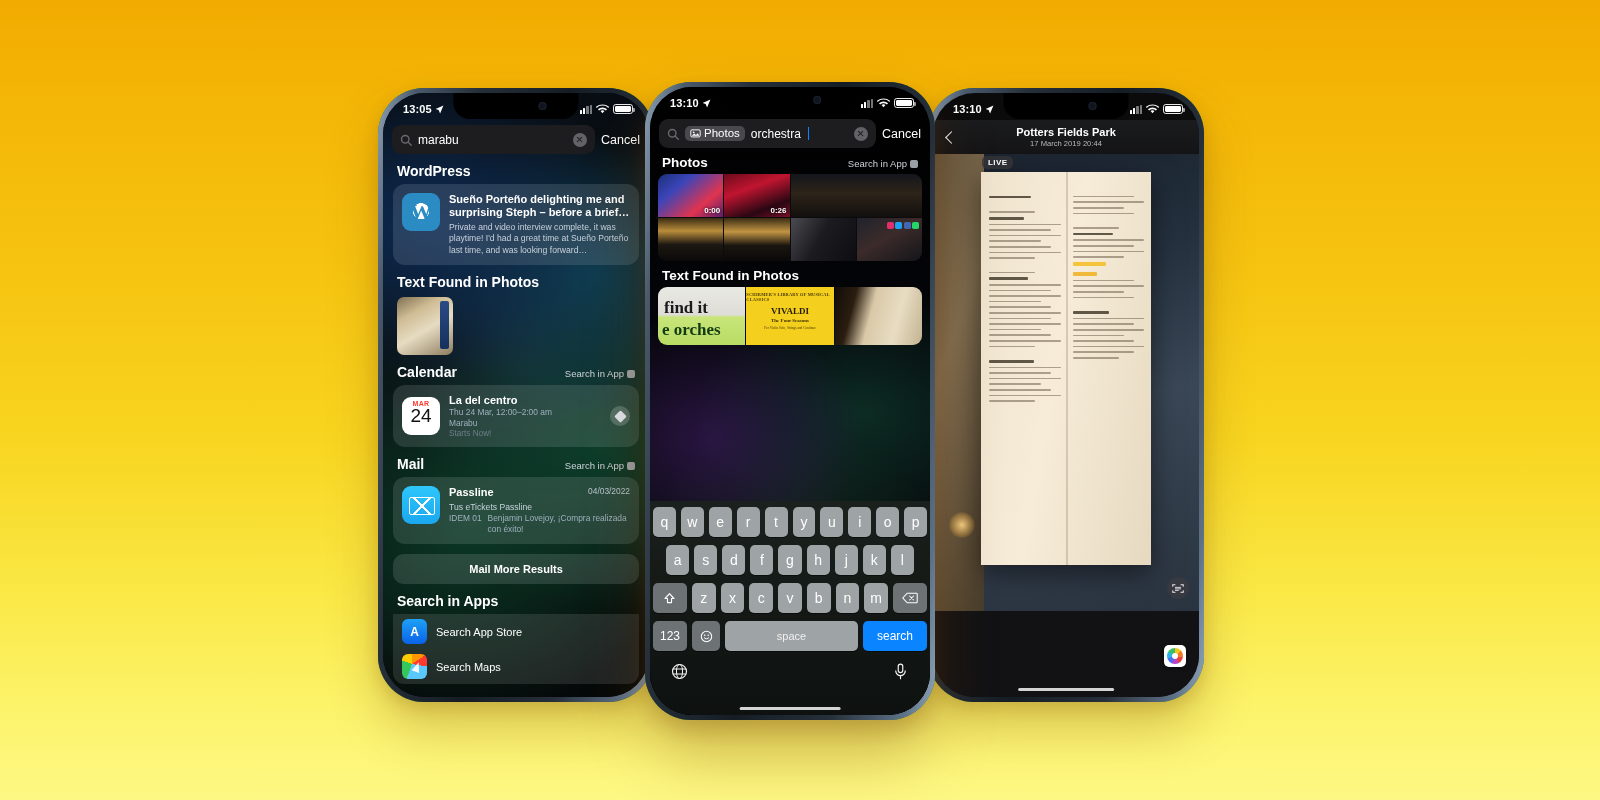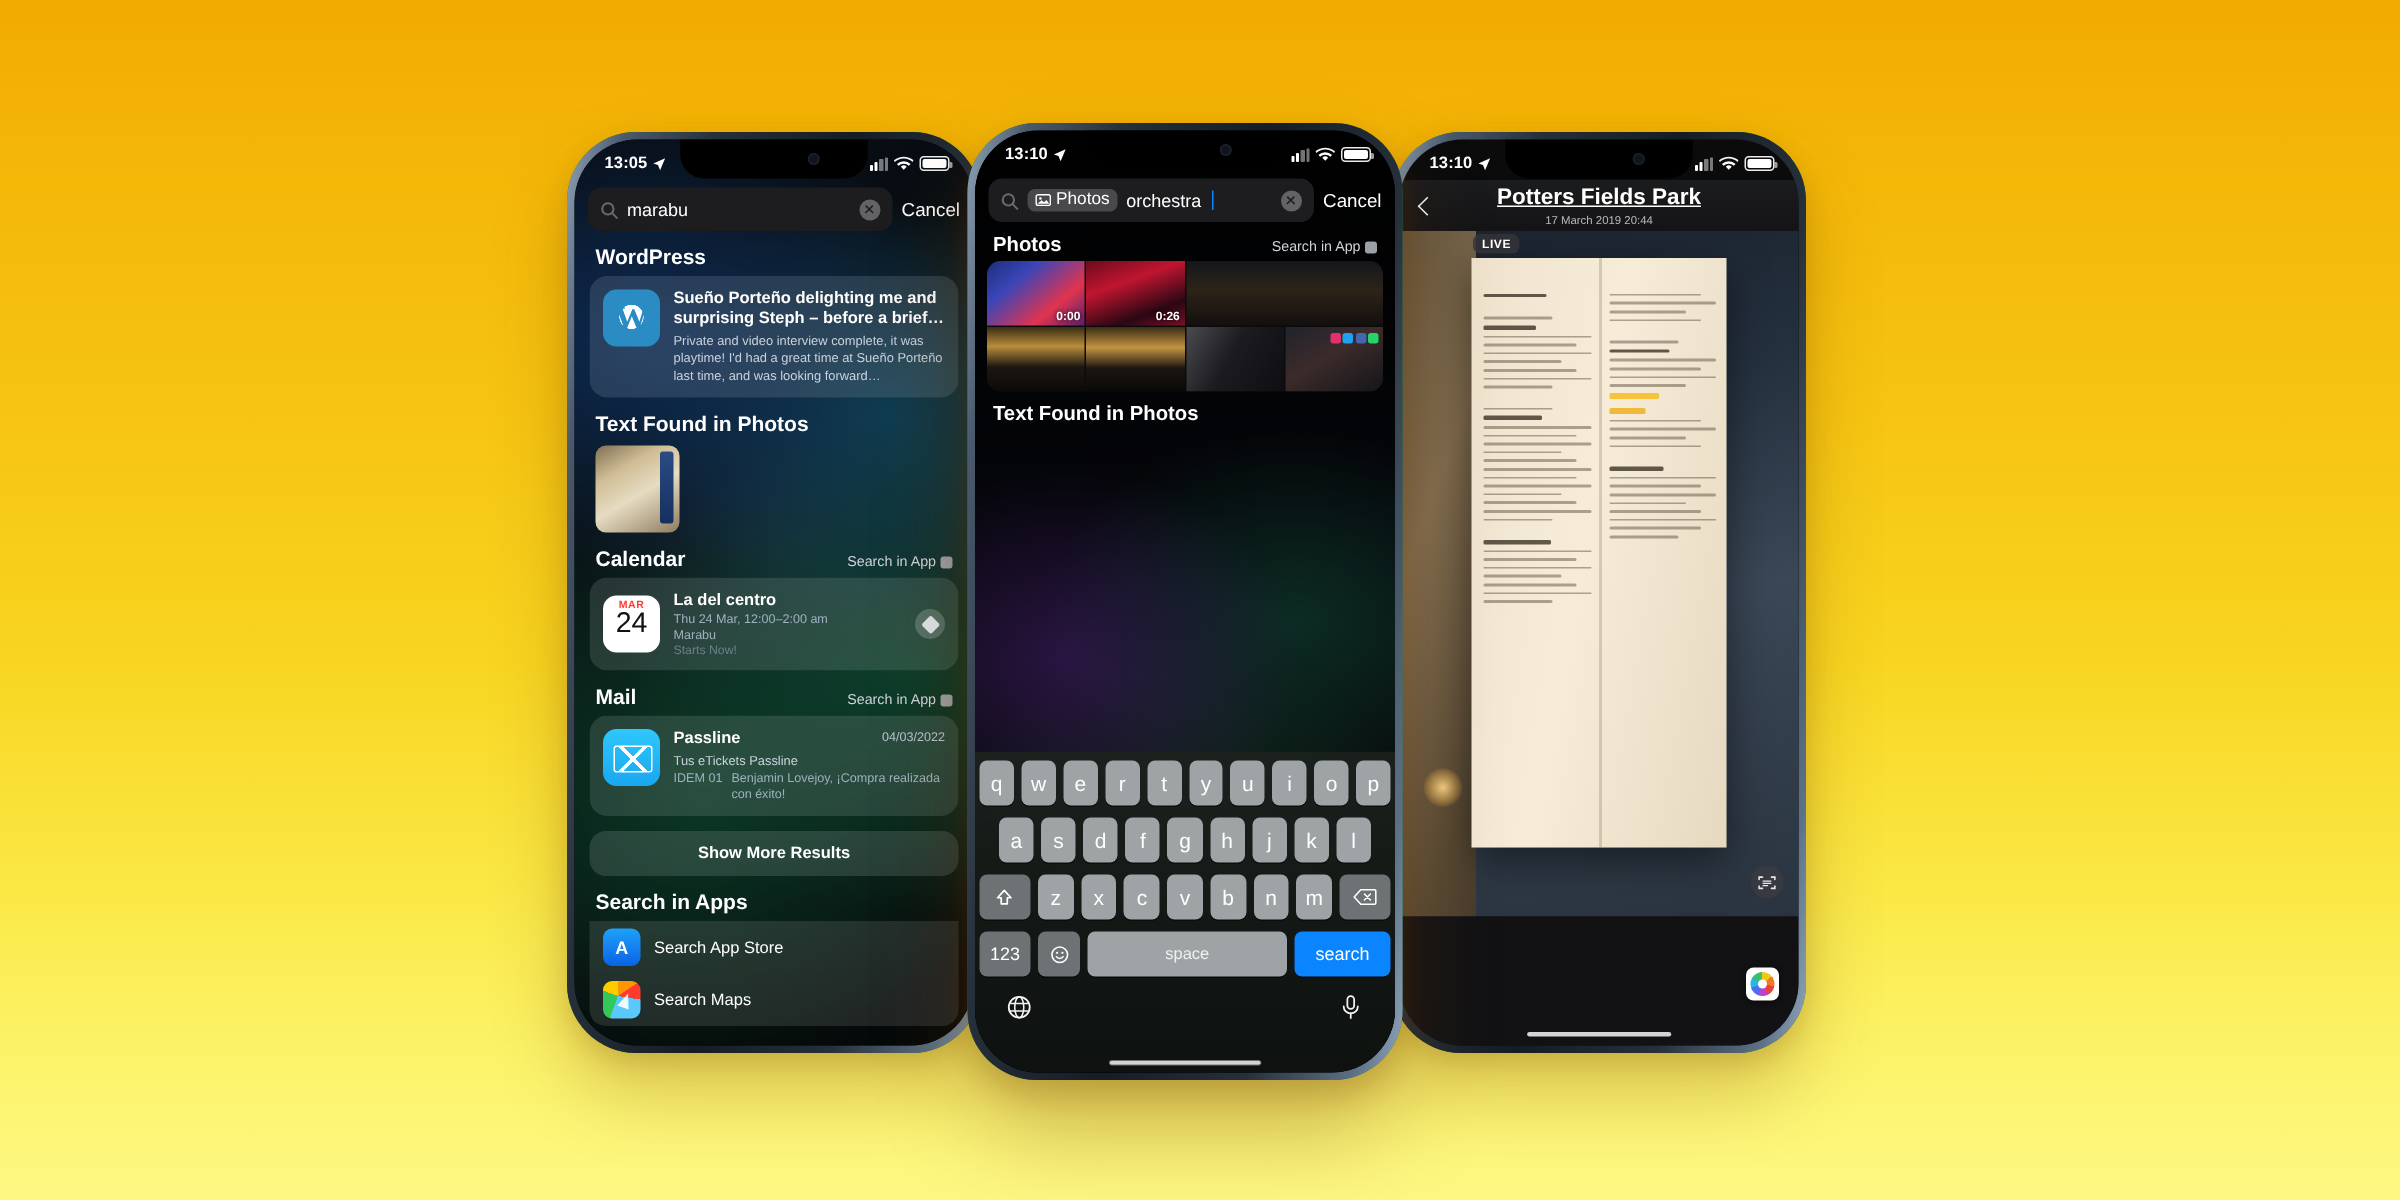--- a/index.html
+++ b/index.html
@@ -211,21 +211,21 @@
   .globe, .mic { width:17px; height:17px; opacity:.95; }
 
   
   #screen-right { background:#0b0b0c; }
   .r-topbar { position:absolute; top:27px; left:0; right:0; height:34px;
               display:flex; align-items:center; padding:0 12px; z-index:20;
               background:linear-gradient(180deg,#1b1c1e,#141416); }
   .backchev { width:9px; height:9px; border-left:1.8px solid #fff; border-bottom:1.8px solid #fff;
               transform:rotate(45deg); margin-left:2px; }
   .r-titles { flex:1; text-align:center; margin-left:-11px; }
-  .r-t1 { color:#fff; font-size:15px; font-weight:600; line-height:1.15;text-decoration:underline; }
+  .r-t1 { color:#fff; font-size:11px; font-weight:600; line-height:1.15; }
   .r-t2 { color:#b9b9bd; font-size:7.6px; margin-top:1px; }
   .livebadge { position:absolute; left:10px; top:63px; z-index:22;
                background:rgba(52,52,56,.82); color:#fff; font-size:8px; font-weight:700;
                letter-spacing:.4px; padding:2px 6px; border-radius:5px;margin-left:39px; }
   .photoview { position:absolute; top:61px; left:0; right:0; bottom:86px; overflow:hidden;
                background:linear-gradient(170deg,#1b2430 0%,#25313f 26%,#3a4756 55%,#2a3440 100%); }
   .doc { position:absolute; left:18%; top:4%; width:64%; height:86%;
          background:linear-gradient(100deg,#efe3cd 0%,#f6ecd8 45%,#e6d9c0 100%);
          box-shadow:0 8px 26px rgba(0,0,0,.5); }
   .doc::before { content:""; position:absolute; left:50%; top:0; bottom:0; width:2px;
@@ -365,21 +365,21 @@
             <span class="date-right">04/03/2022</span>
           </div>
           <div class="card-sub">Tus eTickets Passline</div>
           <div class="row-between">
             <span class="card-dim">IDEM 01</span>
             <span class="card-dim" style="flex:1">Benjamin Lovejoy, ¡Compra realizada con éxito!</span>
           </div>
         </div>
       </div>
 
-      <div class="smr">Show More Results</div>
+      <div class="smr">Mail More Results</div>
 
       <div class="sec-head">
         <span class="sec-title">Search in Apps</span>
       </div>
       <div class="approw">
         <div class="appicon appstore-icon"></div>
         <span>Search App Store</span>
       </div>
       <div class="approw">
         <div class="appicon maps-icon"></div>
@@ -601,20 +601,33 @@
             <i style="background:#4267b2"></i>
               <i style="background:#25d366"></i>
           </span>
         </div>
       </div>
 
       <div class="c-sec-head">
         <span class="c-sec-title">Text Found in Photos</span>
       </div>
 
+      <div class="tfgrid">
+        <div class="tfcell t1">
+          <span class="w1">find it</span>
+          <span class="w2">e orches</span>
+        </div>
+        <div class="tfcell t2">
+          <span class="cap">SCHIRMER'S LIBRARY OF MUSICAL CLASSICS</span>
+          <span class="big">VIVALDI</span>
+          <span class="sm">The Four Seasons</span>
+          <span class="tiny">For Violin Solo, Strings and Continuo</span>
+        </div>
+        <div class="tfcell t3"></div>
+      </div>
     </div>
 
     <div class="kb">
       <div class="krow r1">
         <span class="key">q</span>
         <span class="key">w</span>
         <span class="key">e</span>
         <span class="key">r</span>
         <span class="key">t</span>
         <span class="key">y</span>

